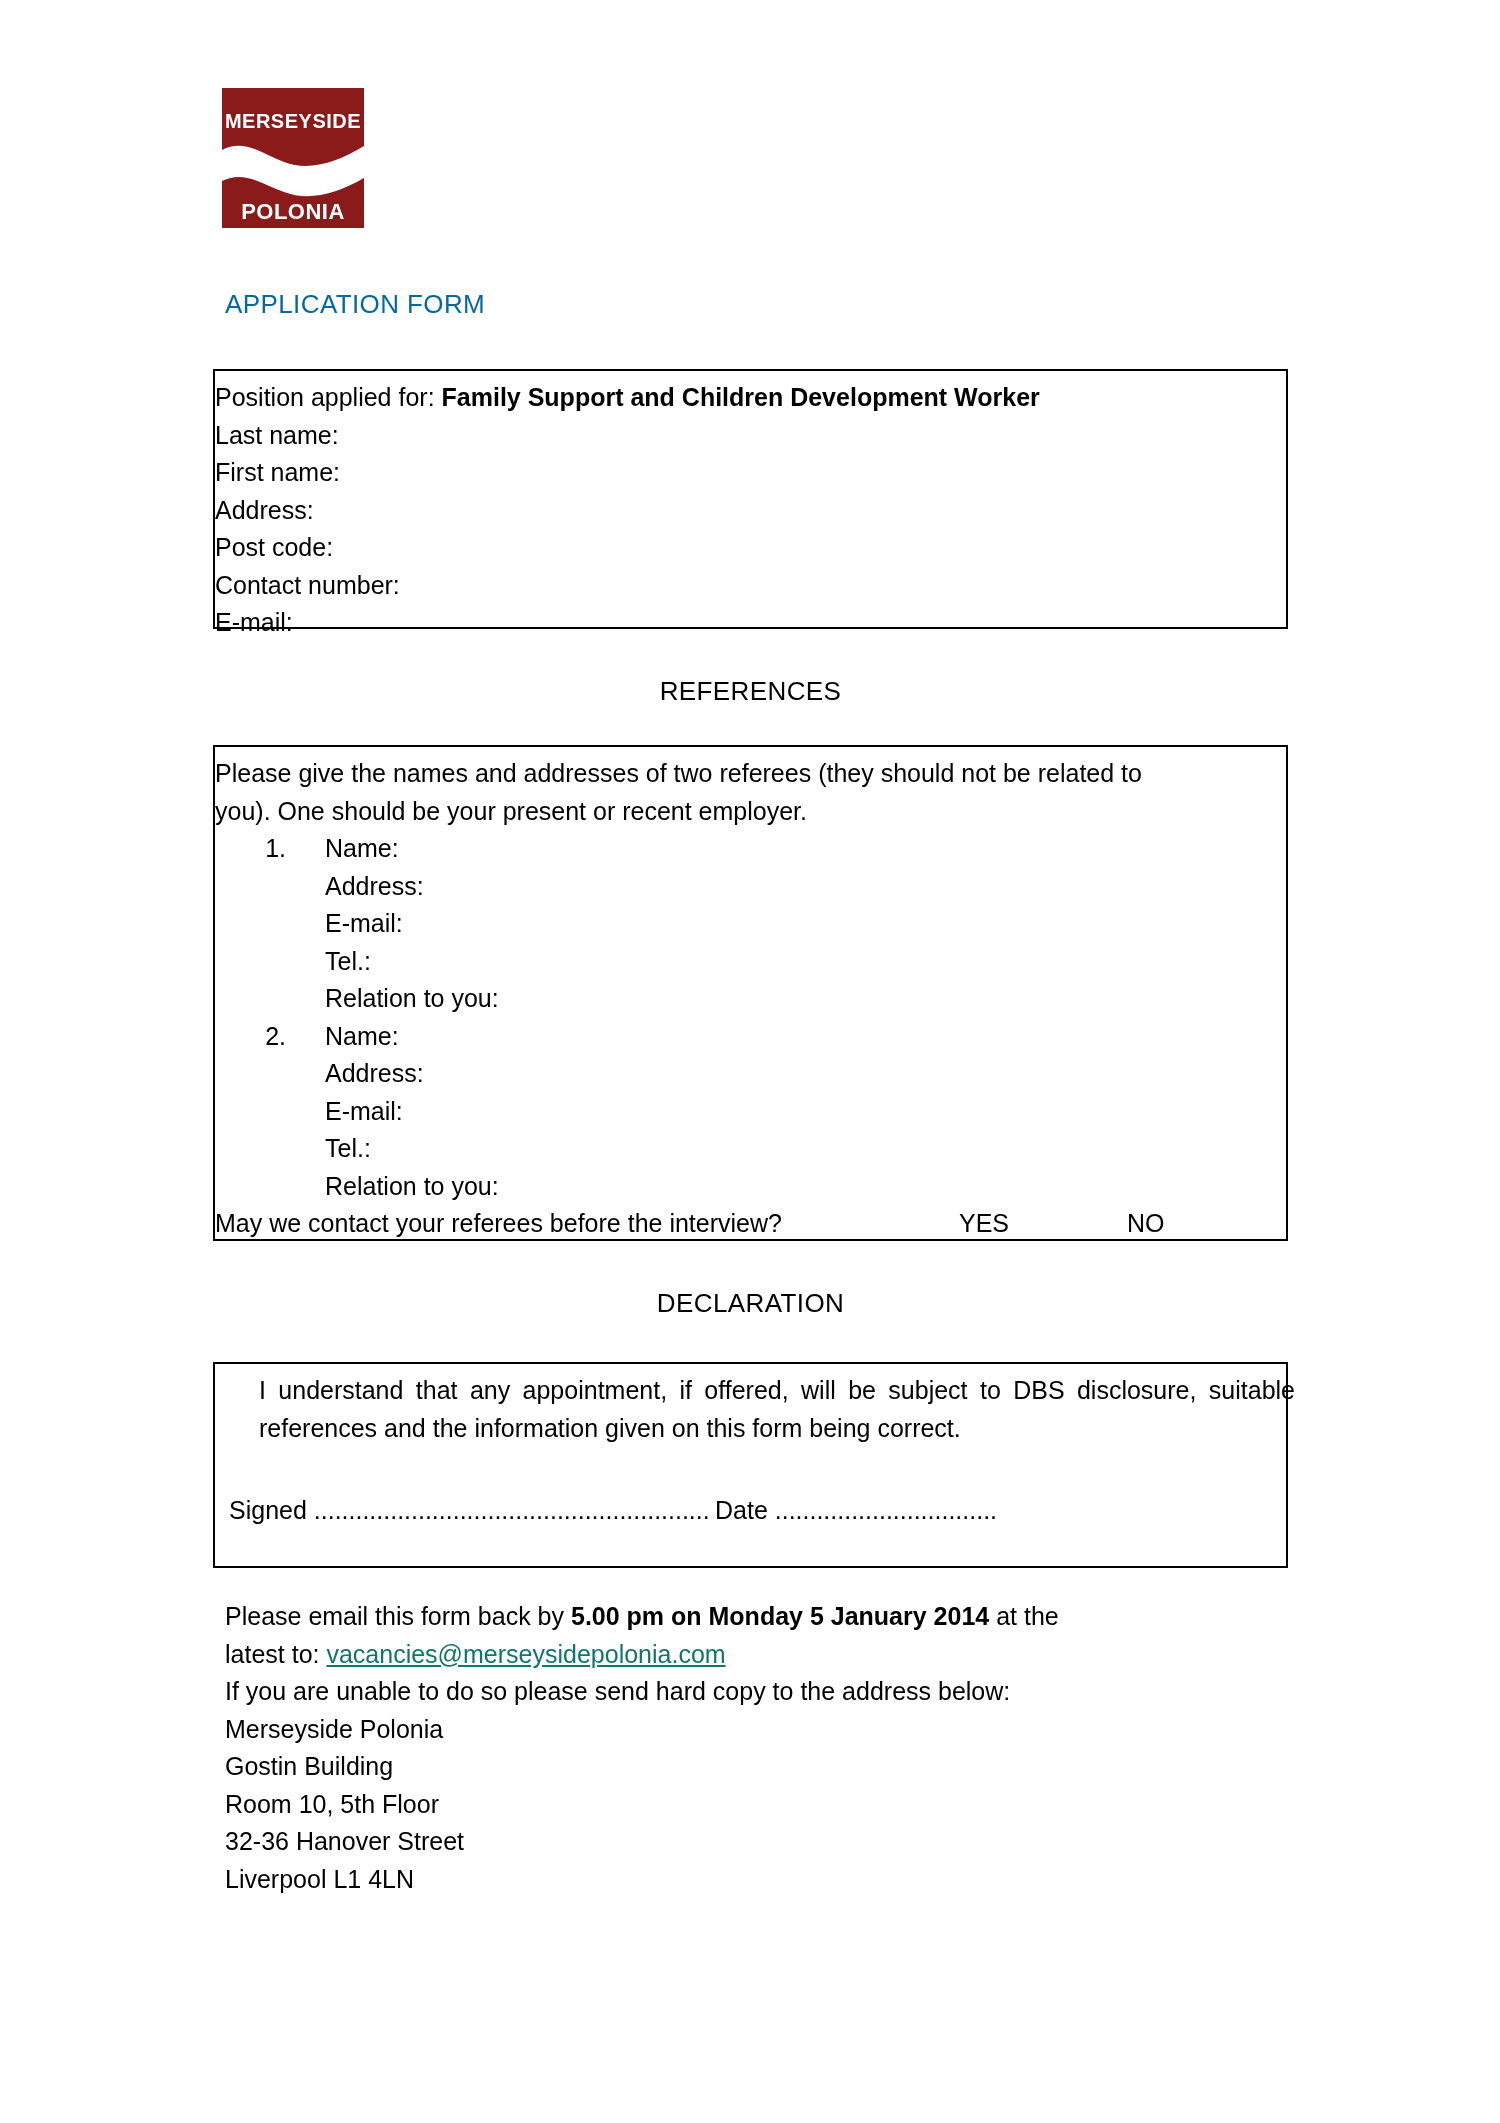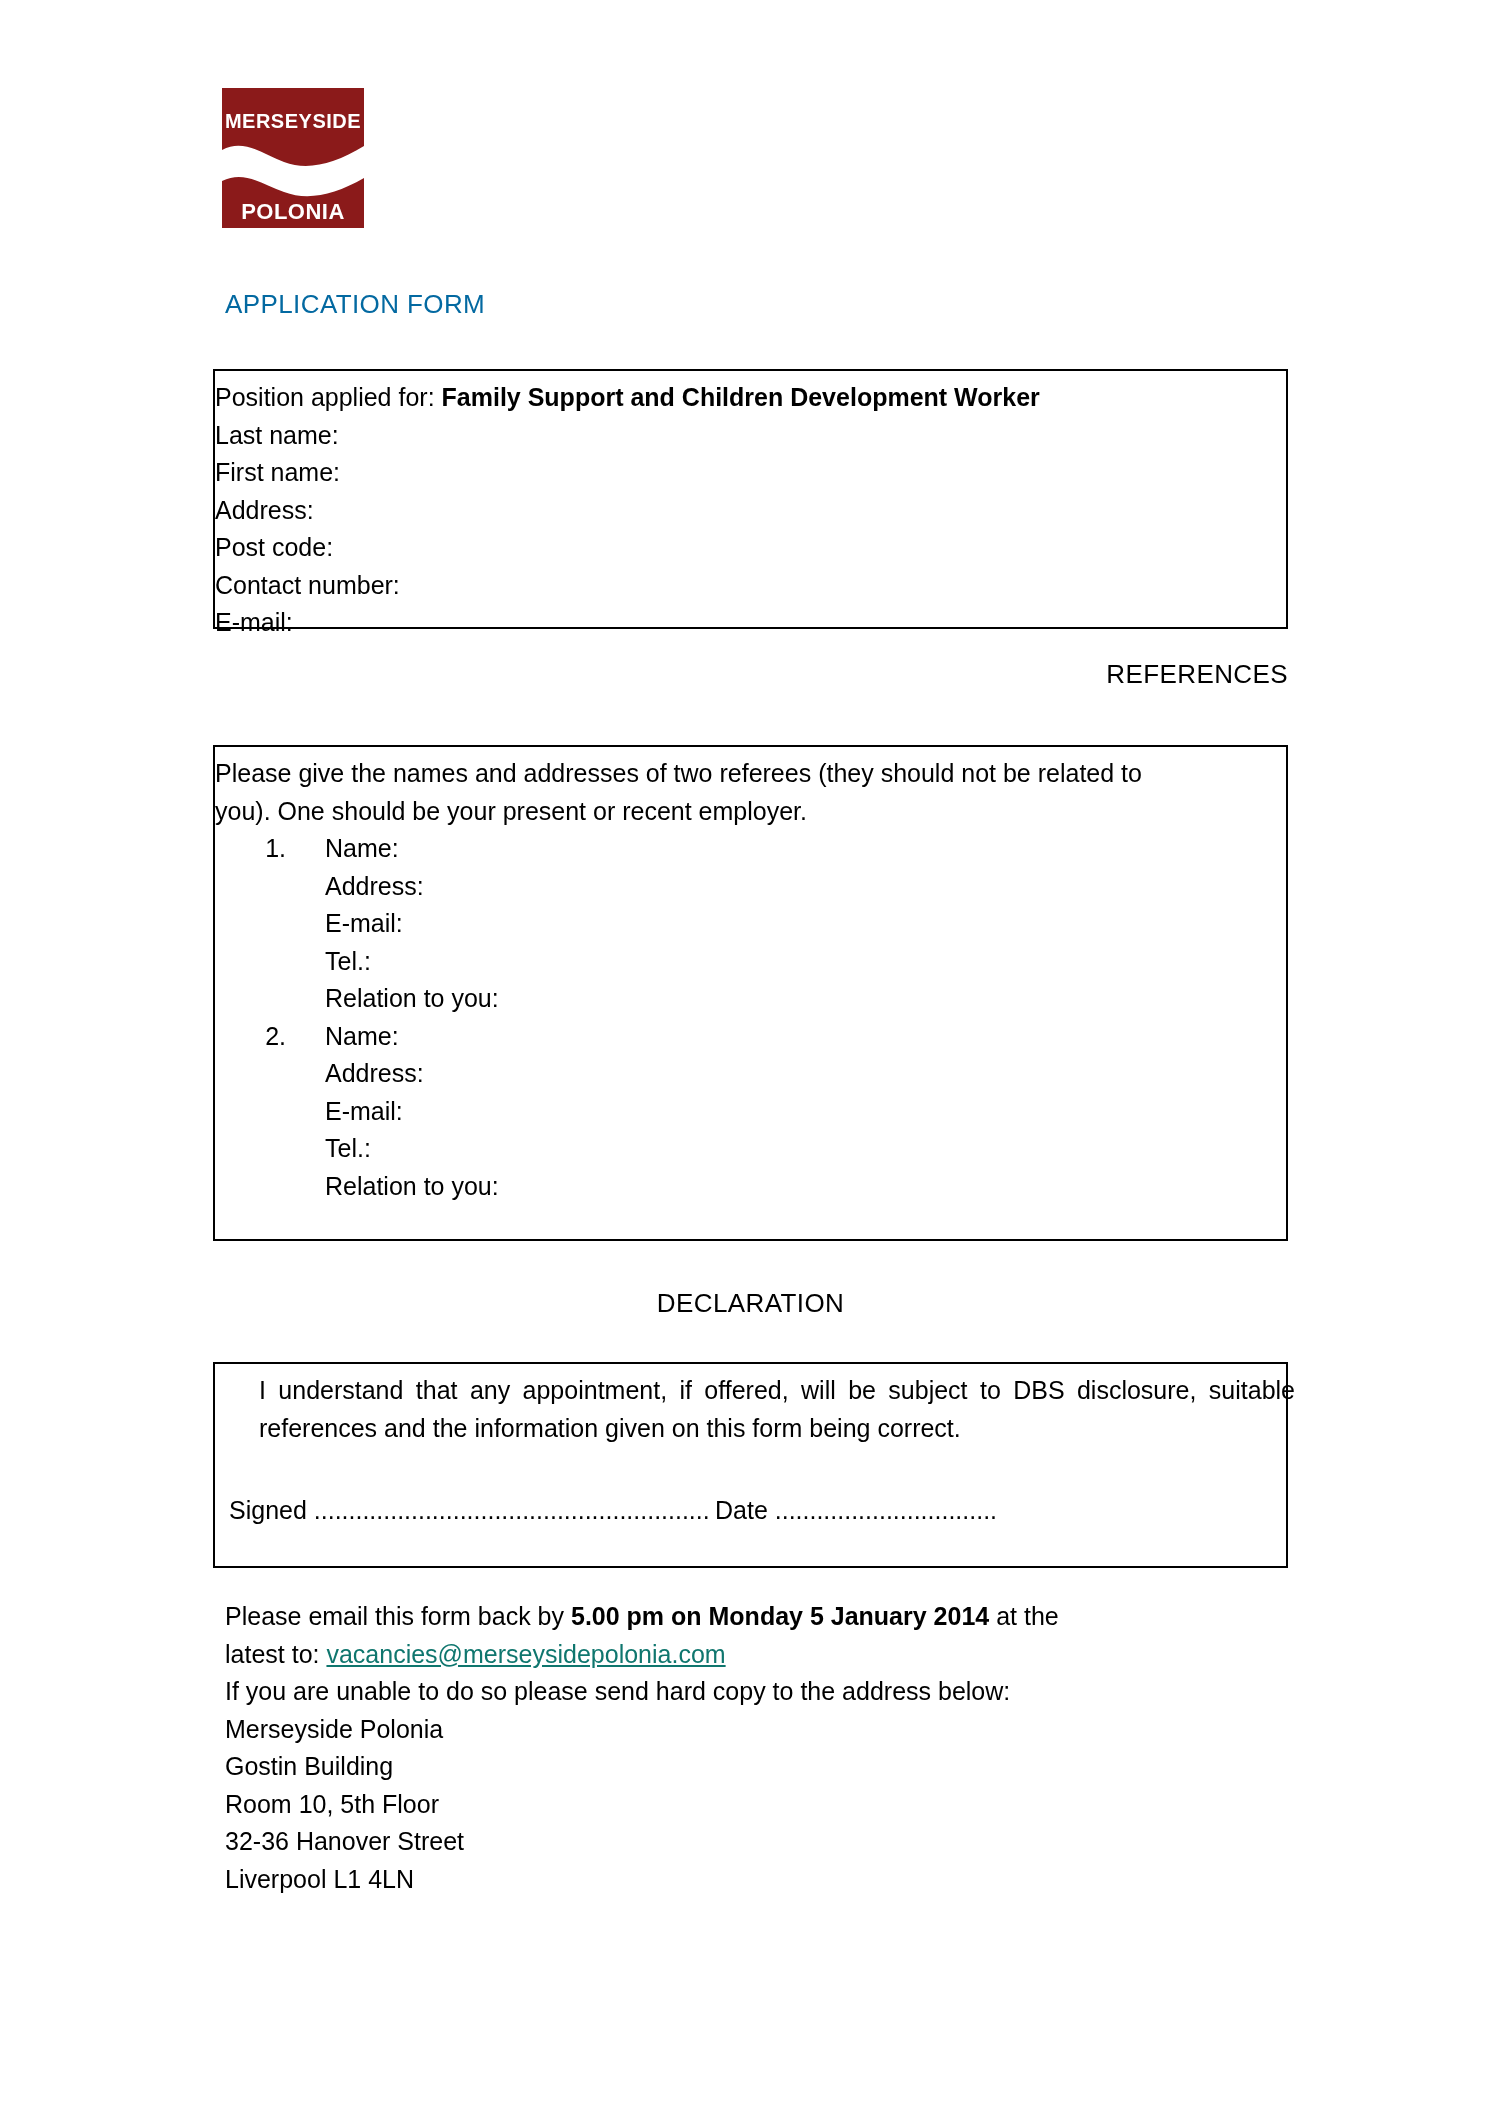--- a/index.html
+++ b/index.html
@@ -98,21 +98,21 @@
 
   
   .section-heading {
     position: absolute;
     width: 1075px;
     left: 213px;
     text-align: center;
     font-size: 26px;
     letter-spacing: 0.4px;
   }
-  #heading-references { top: 659px; text-align: right; }
+  #heading-references { top: 676px; }
   #heading-declaration { top: 1288px; }
 
   
   .ref-intro {
     font-size: 25px;
     line-height: 37.5px;
     width: 980px;
   }
   ol.ref-list {
     margin: 0;
@@ -221,20 +221,25 @@
           <div class="sub-line">Relation to you:</div>
         </li>
         <li>
           <span class="sub-line">Name:</span>
           <div class="sub-line">Address:</div>
           <div class="sub-line">E-mail:</div>
           <div class="sub-line">Tel.:</div>
           <div class="sub-line">Relation to you:</div>
         </li>
       </ol>
+      <div class="contact-row">
+        <span class="contact-q">May we contact your referees before the interview?</span>
+        <span class="contact-yes">YES</span>
+        <span class="contact-no">NO</span>
+      </div>
     </div>
   </div>
 
   <div class="section-heading" id="heading-declaration">DECLARATION</div>
 
   <div class="box" id="box-declaration">
     <div class="box-inner">
       <div class="decl-para">I understand that any appointment, if offered, will be subject to DBS disclosure, suitable references and the information given on this form being correct.</div>
       <div class="sign-row">
         <span class="sign-signed">Signed .........................................................</span>

